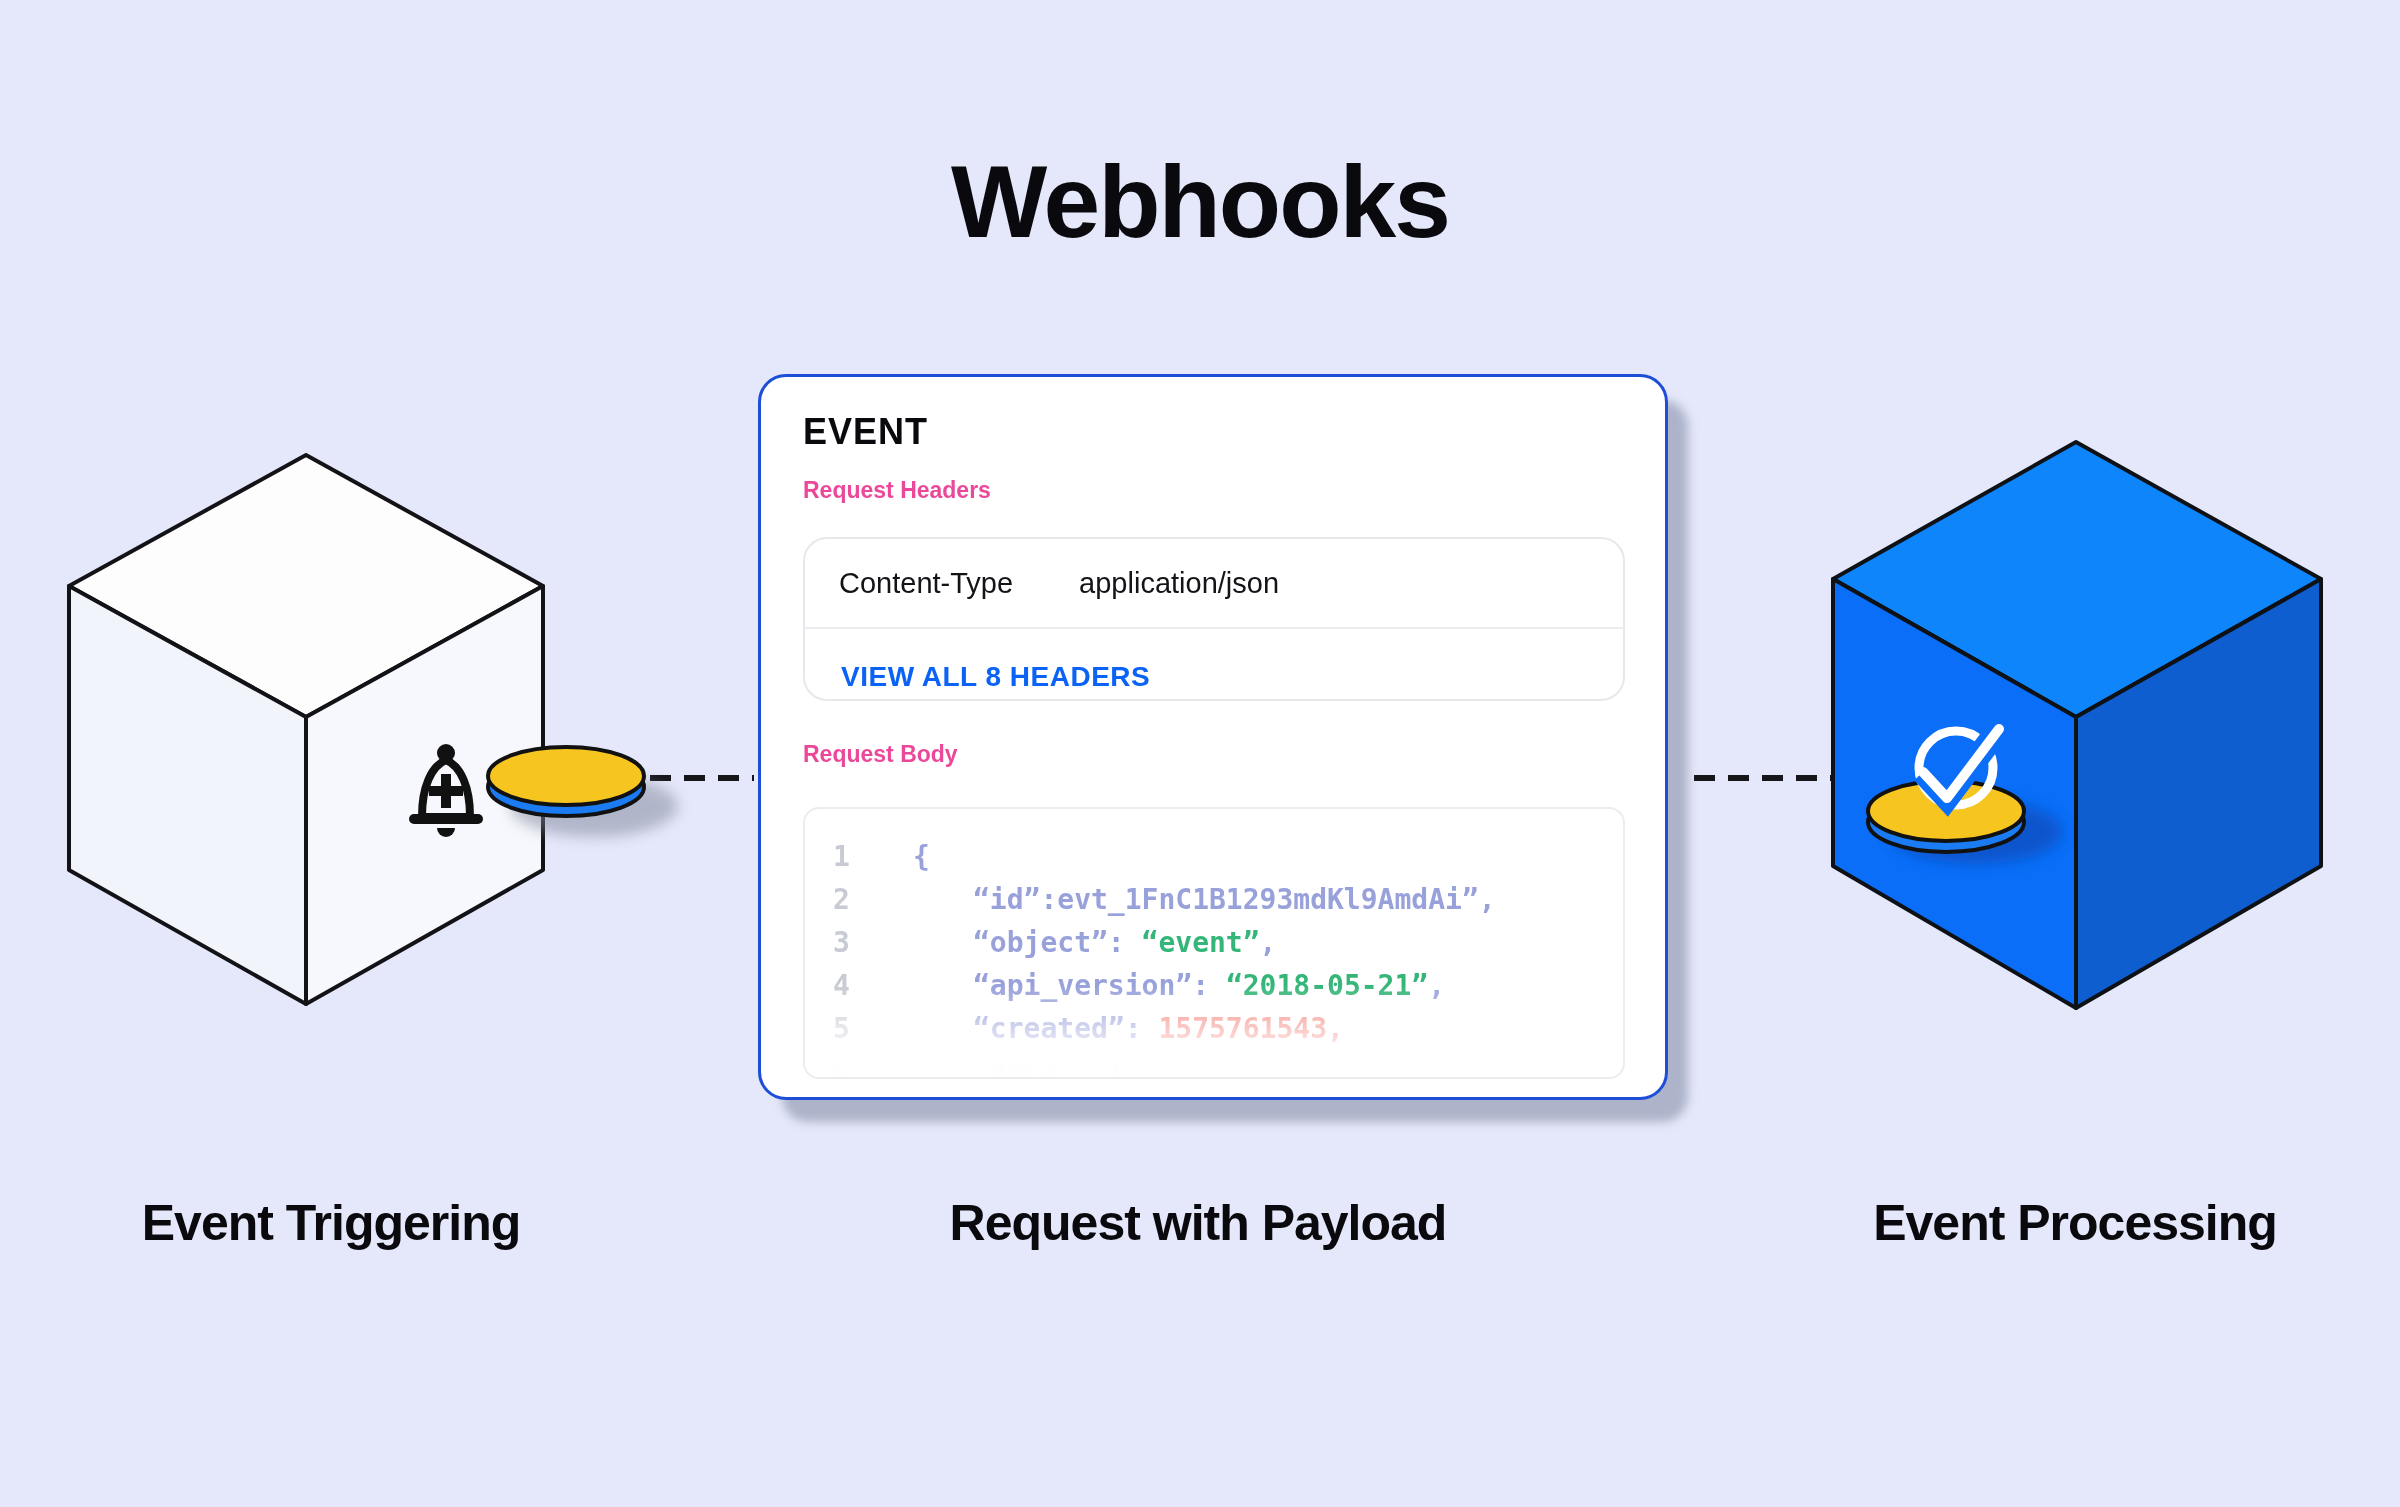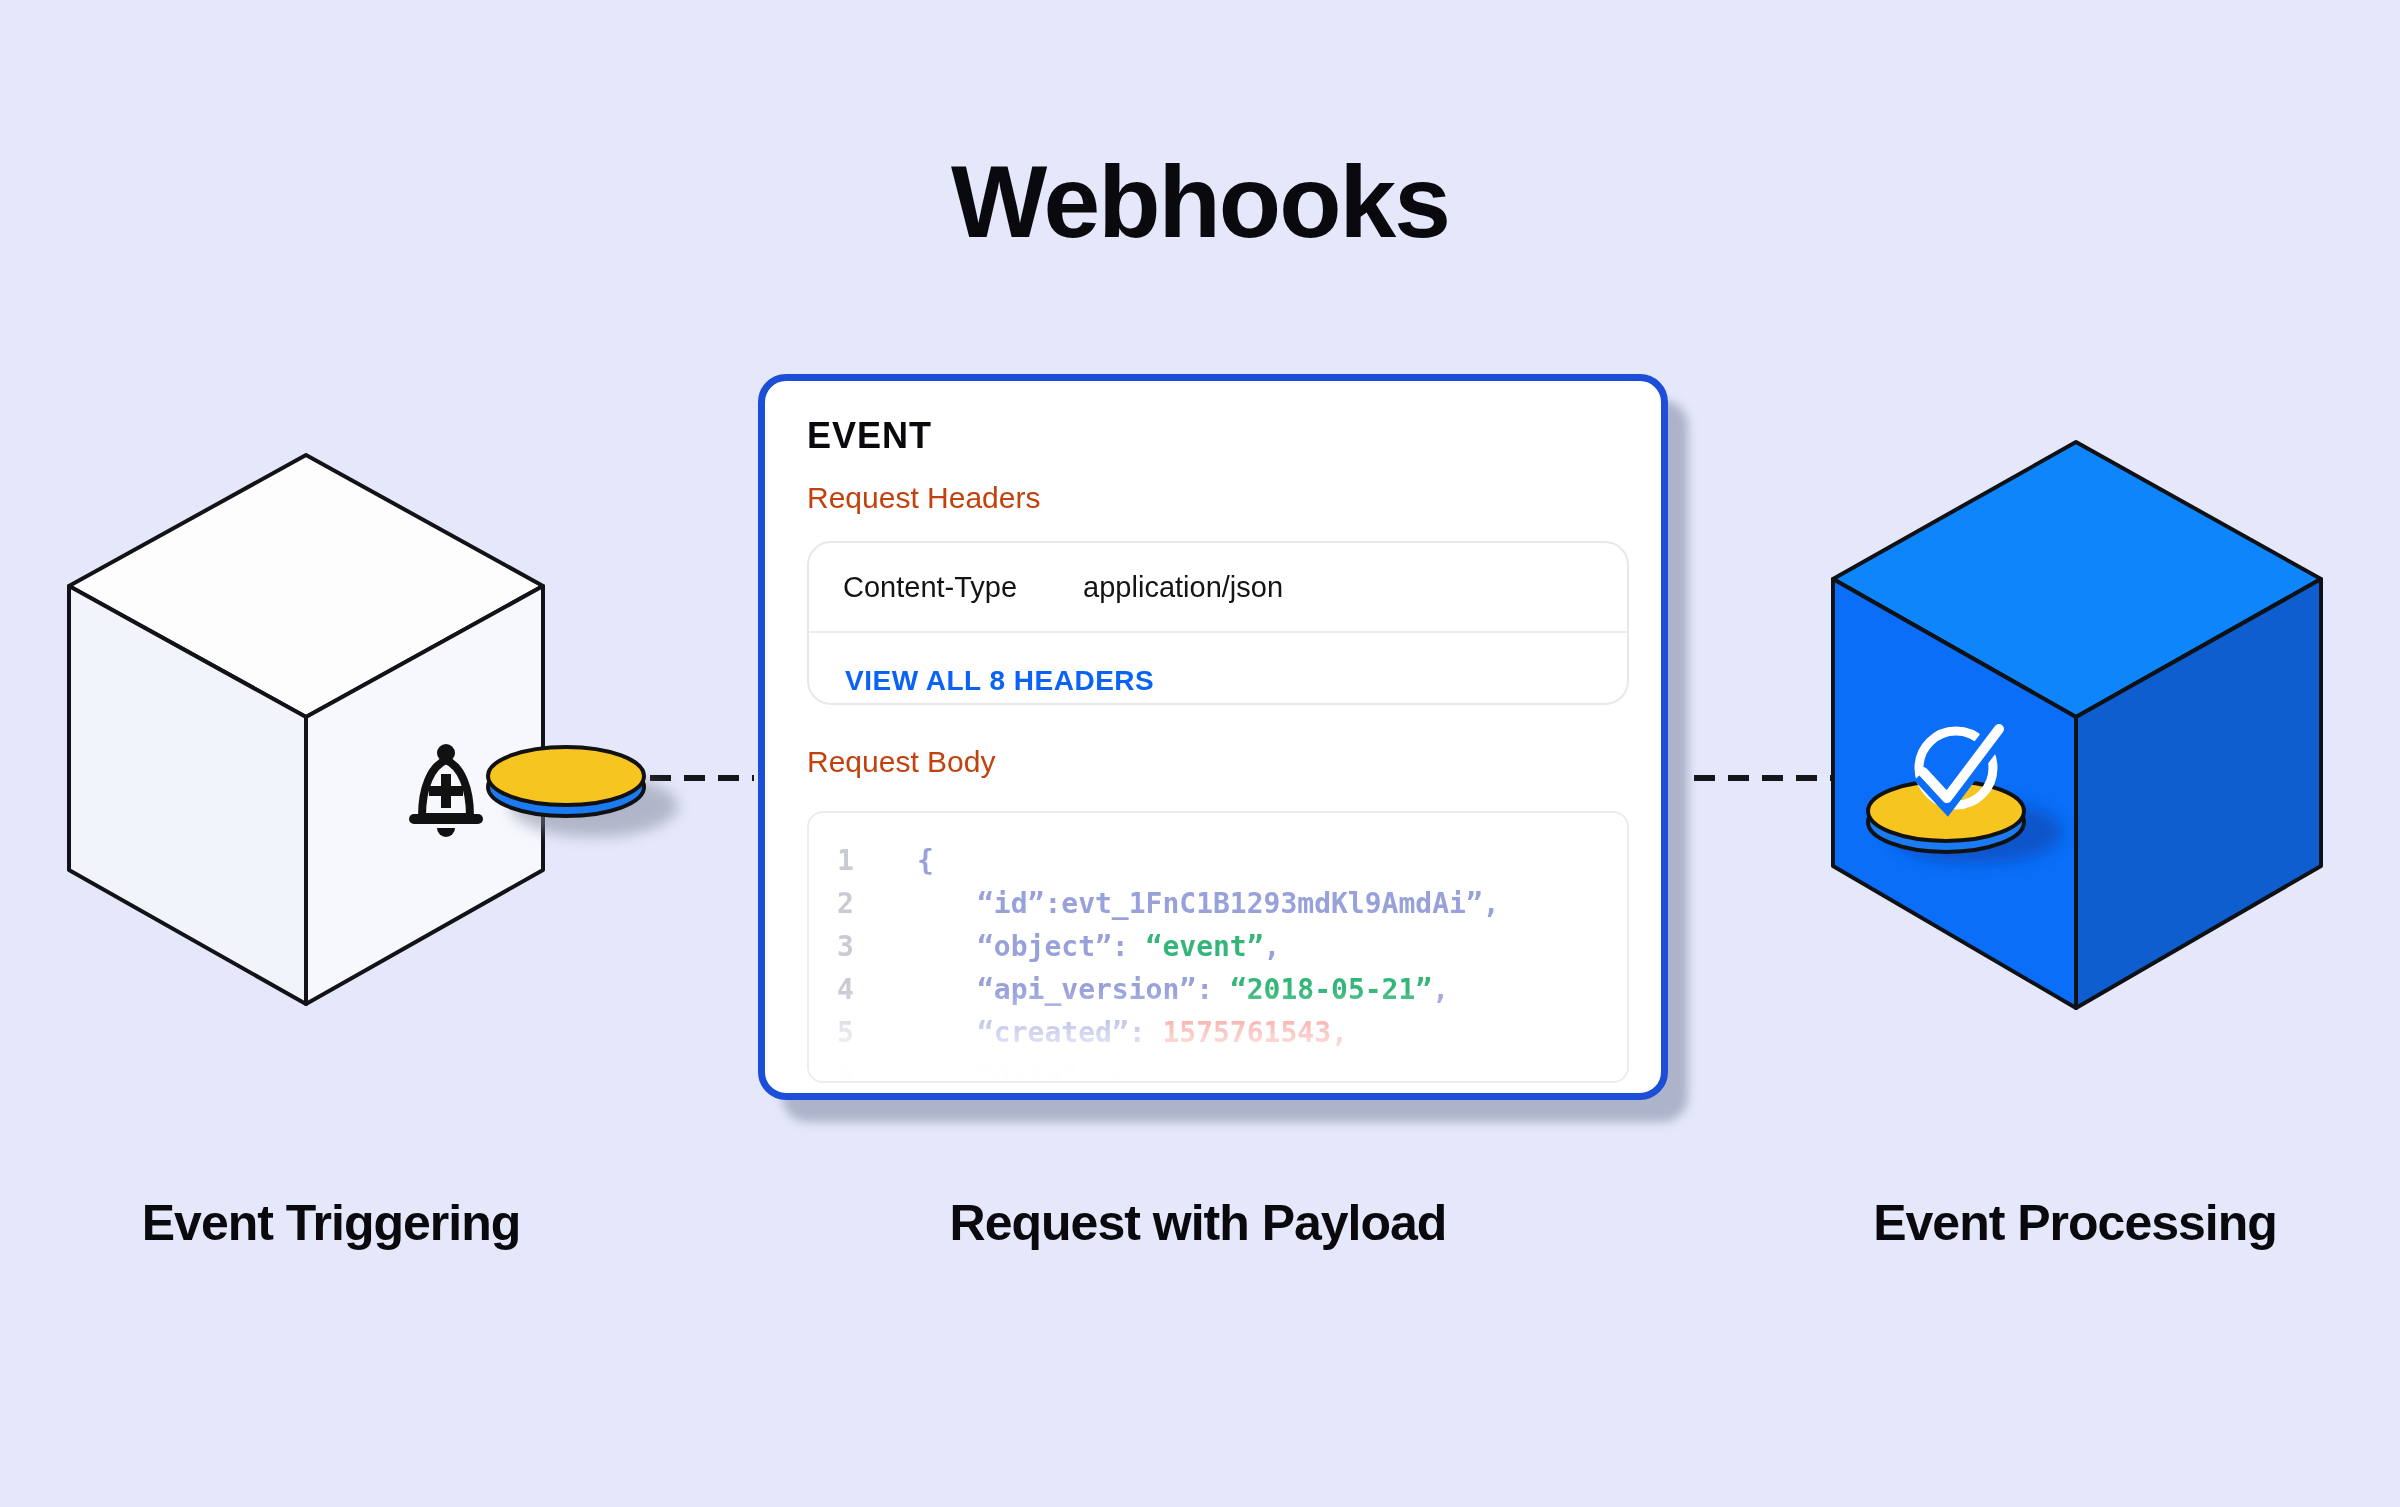--- a/index.html
+++ b/index.html
@@ -22,32 +22,32 @@
     position:absolute;left:0;top:128px;width:2400px;
     text-align:center;
     font-size:102px;font-weight:bold;letter-spacing:-2px;
     color:#0a0a0e;
   }
 
   
   .card{
     position:absolute;left:758px;top:358px;width:910px;height:726px;
     background:#ffffff;
-    border:7px solid #1d4ed8;
+    border:3px solid #1d4ed8;
     border-radius:28px;
     box-shadow:22px 24px 10px -2px rgba(128,136,163,0.55);
     box-sizing:border-box;
   }
   .card-heading{
     position:absolute;left:42px;top:34px;
     font-size:36px;font-weight:bold;letter-spacing:1px;color:#0a0a0e;
   }
   .section-label{
     position:absolute;left:42px;
-    font-size:30px;font-weight:normal;color:#c2410c;
+    font-size:23px;font-weight:bold;color:#ec4899;
   }
   .lbl-headers{top:100px;}
   .lbl-body{top:364px;}
 
   .headers-box{
     position:absolute;left:42px;top:160px;width:822px;height:164px;
     border:2px solid #e7e7ec;border-radius:24px;
     box-sizing:border-box;background:#fff;
   }
   .header-row{

